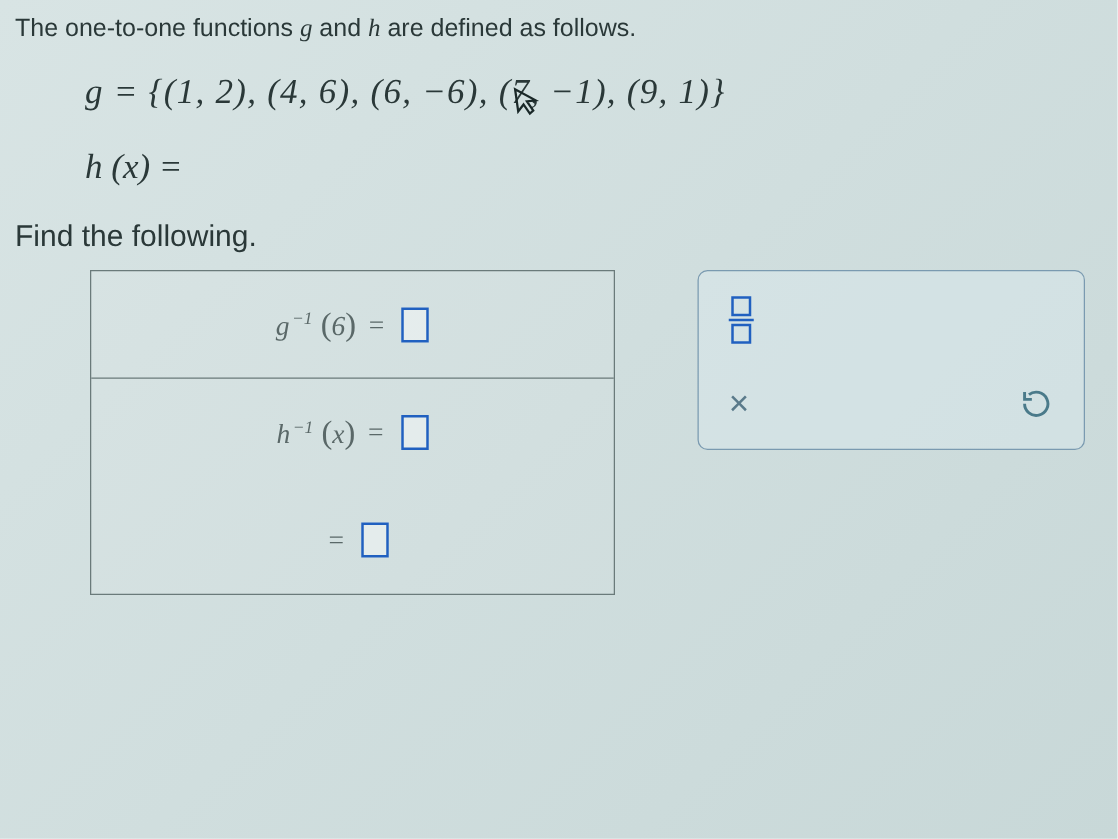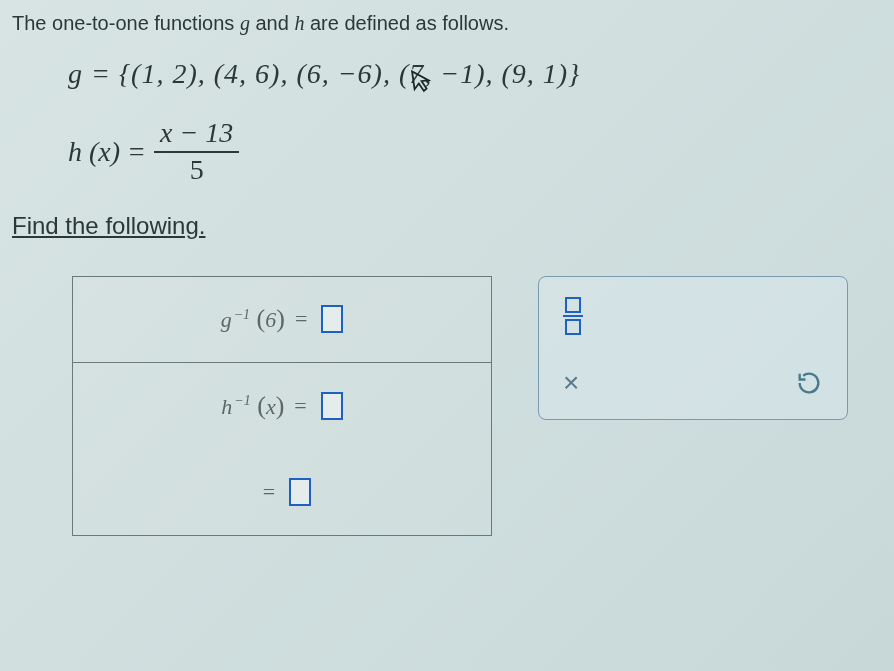--- a/index.html
+++ b/index.html
@@ -52,27 +52,26 @@
     .frac .num {
       border-bottom: 2px solid #2a3838;
       padding: 0 6px 2px 6px;
       font-style: italic;
     }
     .frac .den {
       padding-top: 2px;
     }
     .find-text {
       font-size: 24px;
-      margin-bottom: 36px;
-      text-decoration: underline;
+      margin-bottom: 12px;
     }
     .answer-area {
       display: flex;
       align-items: flex-start;
-      gap: 46px;
+      gap: 66px;
       margin-left: 60px;
     }
     .answer-table {
       border: 1.5px solid #6a7a7a;
       width: 420px;
       background: rgba(255,255,255,0.05);
     }
     .answer-row {
       display: flex;
       align-items: center;
@@ -178,24 +177,20 @@
 <div class="problem-text">
   <span>The one-to-one functions </span><span class="italic">g</span><span> and </span><span class="italic">h</span><span> are defined as follows.</span>
 </div>
 
 <div class="math-line">
   <span>g = {(1, 2), (4, 6), (6, −6), (7, −1), (9, 1)}</span>
 </div>
 
 <div class="h-def">
   <span>h (x) = </span>
-  <span class="frac">
-    <span class="num">x − 13</span>
-    <span class="den">5</span>
-  </span>
 </div>
 
 <div class="find-text">
   <span>Find the following.</span>
 </div>
 
 <div class="answer-area">
   <div class="answer-table">
 
     <div class="answer-row with-border">

